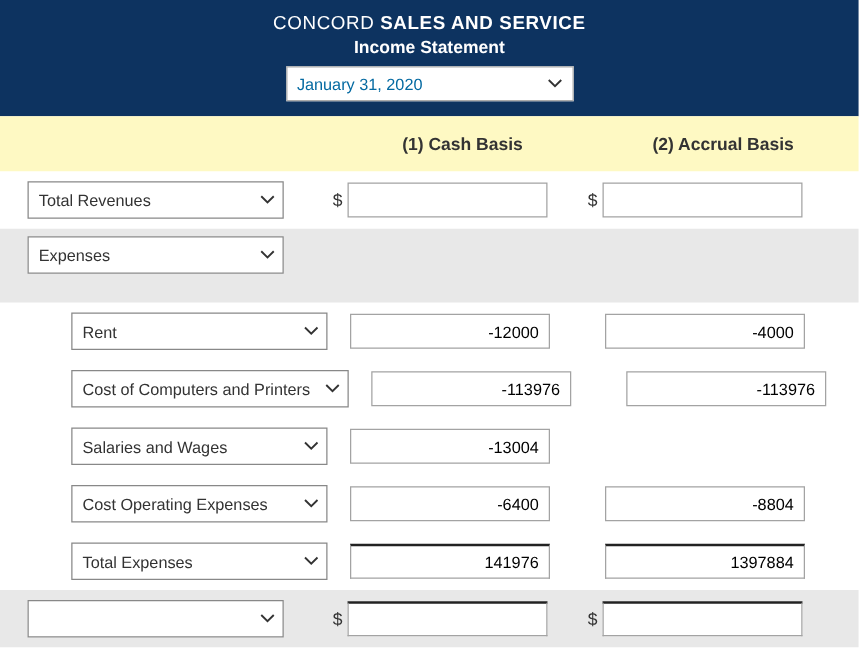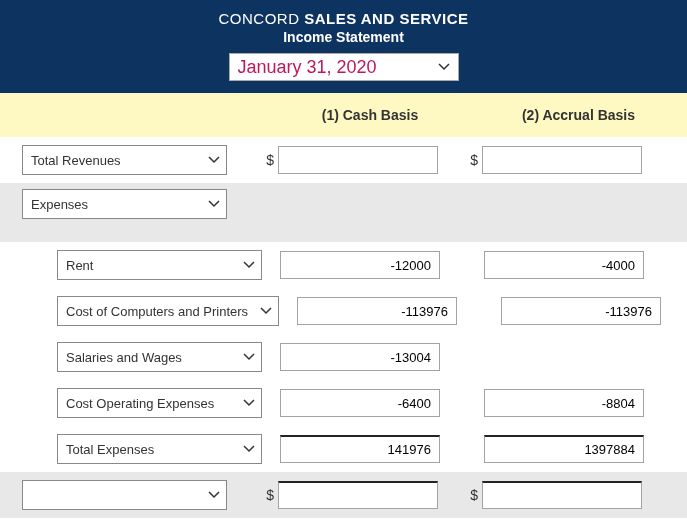--- a/index.html
+++ b/index.html
@@ -23,22 +23,22 @@
   .header-select-row { margin-top: 8px; display: flex; justify-content: center; }
   .date-select {
     width: 230px;
     height: 28px;
     background: #fff;
     border: 1px solid #aaa;
     position: relative;
     display: flex;
     align-items: center;
     padding: 0 8px;
-    font-size: 18px;
-    color: #be185d;
+    font-size: 13px;
+    color: #0369a1;
   }
   .chev {
     width: 12px; height: 12px; flex: 0 0 auto;
   }
   .chev svg { width: 12px; height: 12px; display: block; }
   .date-select .chev { position: absolute; right: 8px; top: 50%; transform: translateY(-50%); }
 
   .col-head-row {
     background: #fef9c3;
     height: 44px;

